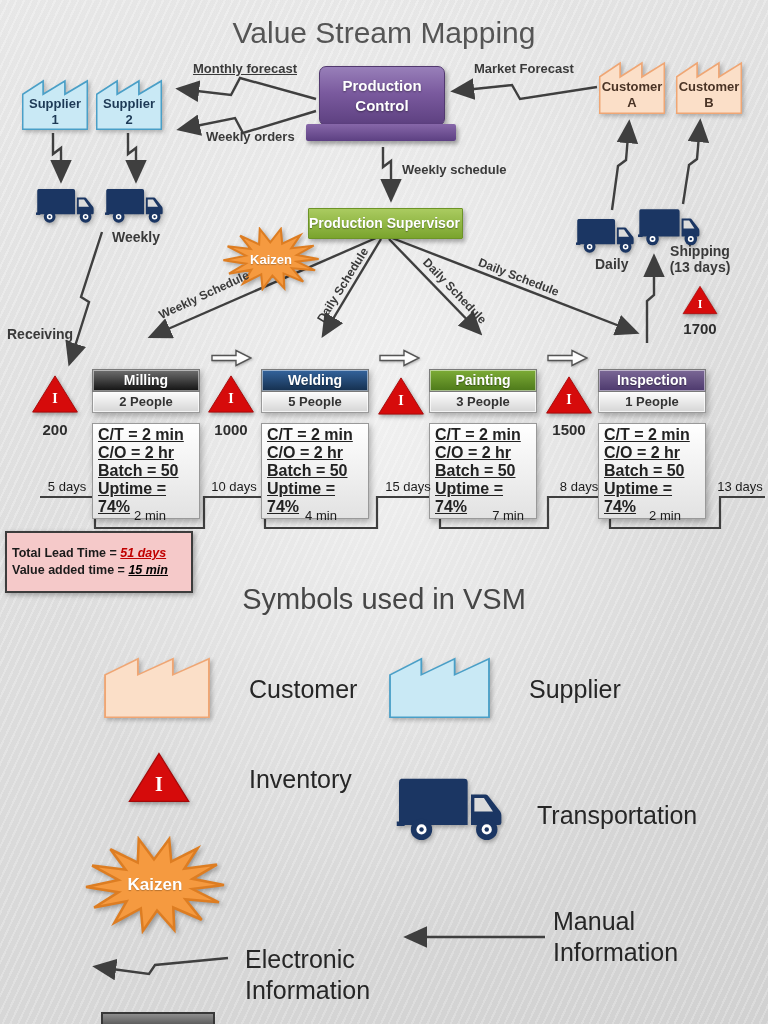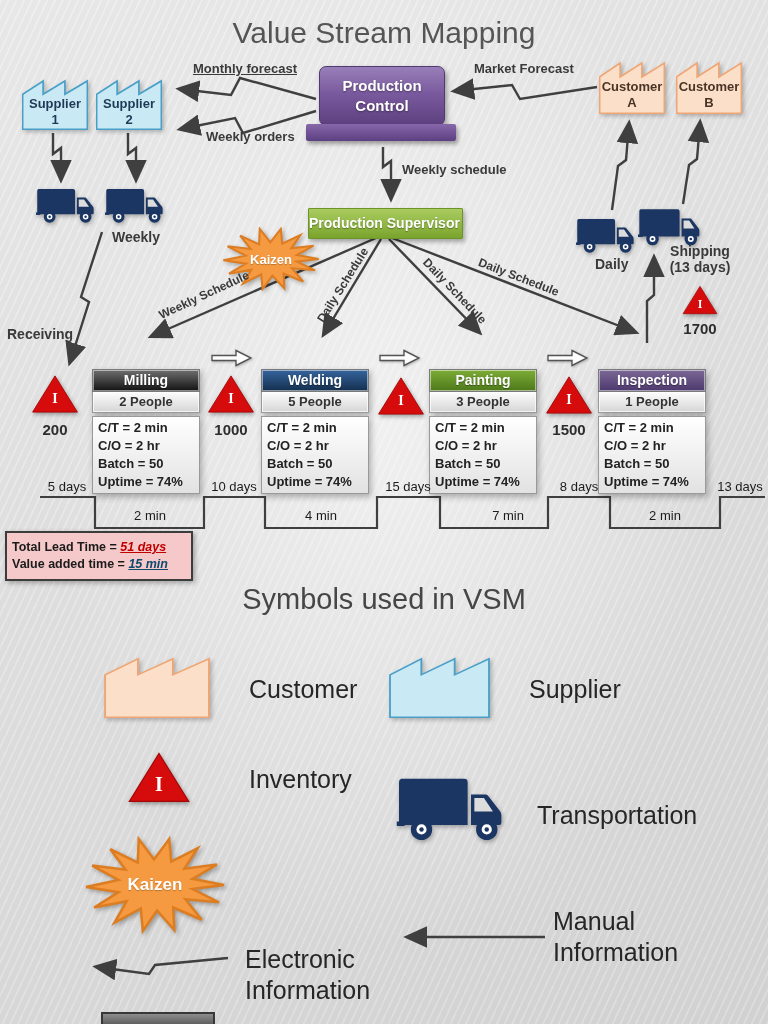--- a/index.html
+++ b/index.html
@@ -55,34 +55,34 @@
   .proc{position:absolute;width:108px;filter:drop-shadow(2px 3px 3px rgba(0,0,0,.28));}
   .proc .hdr{height:21px;line-height:21px;text-align:center;color:#fff;font-weight:bold;font-size:14px;
       border:1px solid #7a7a7a;box-shadow:inset 0 0 0 1px rgba(255,255,255,.5);text-shadow:0 1px 1px rgba(0,0,0,.4);margin-top:23px;}
   .hdr-milling{background:linear-gradient(#6f6f6f,#121212);}
   .hdr-welding{background:linear-gradient(#34649d,#152f4e);}
   .hdr-painting{background:linear-gradient(#7dac36,#4d791a);}
   .hdr-inspection{background:linear-gradient(#7b6896,#4d396d);}
   .proc .people{height:20px;line-height:20px;text-align:center;font-size:13px;font-weight:bold;color:#333;
       background:linear-gradient(#fdfdfd,#d5d5d5);border:1px solid #999;border-top:none;
       box-shadow:inset 0 0 0 1px rgba(255,255,255,.7);}
-  .proc .stats{margin-top:3px;padding:2px 5px;font-size:13px;font-weight:bold;color:#222;line-height:18px;
-      background:linear-gradient(#ffffff,#e2e2e2);border:1px solid #999;}
+  .proc .stats{margin-top:10px;padding:2px 5px;font-size:16px;font-weight:bold;color:#222;line-height:18px;
+      background:linear-gradient(#ffffff,#e2e2e2);border:1px solid #999;text-decoration:underline;}
 
   .barrow{position:absolute;width:41px;height:18px;filter:drop-shadow(1px 1px 1px rgba(0,0,0,.25));}
   .barrow svg{width:100%;height:100%;}
 
   .tl-day{position:absolute;font-size:13px;color:#1c1c1c;text-align:center;width:60px;font-weight:500;}
   .tl-min{position:absolute;font-size:13px;color:#1c1c1c;text-align:center;width:60px;font-weight:500;}
 
   #leadbox{left:5px;top:531px;width:174px;background:#f5c9c9;border:2px solid #3c3c3c;
-      padding:6px 5px;font-size:12.5px;font-weight:bold;color:#1b1b1b;line-height:17px;
+      padding:12px 5px;font-size:12.5px;font-weight:bold;color:#1b1b1b;line-height:17px;
       box-shadow:2px 2px 5px rgba(0,0,0,.3);white-space:nowrap;}
   .red-val{color:#c00000;font-style:italic;text-decoration:underline;}
-  .blue-val{color:#0c4a6e;font-style:italic;text-decoration:underline;}
+  .blue-val{color:#000000;font-style:italic;text-decoration:underline;}
 
   .leg-lbl{position:absolute;font-size:25px;color:#262626;line-height:31px;white-space:nowrap;}
   #proc-sym{left:101px;top:1012px;width:110px;height:14px;border:2px solid #383838;
       background:linear-gradient(#8d8d8d,#4d4d4d);}
   #overlay{position:absolute;left:0;top:0;pointer-events:none;}
 </style>
 </head>
 <body>
 
 <div id="canvas">

